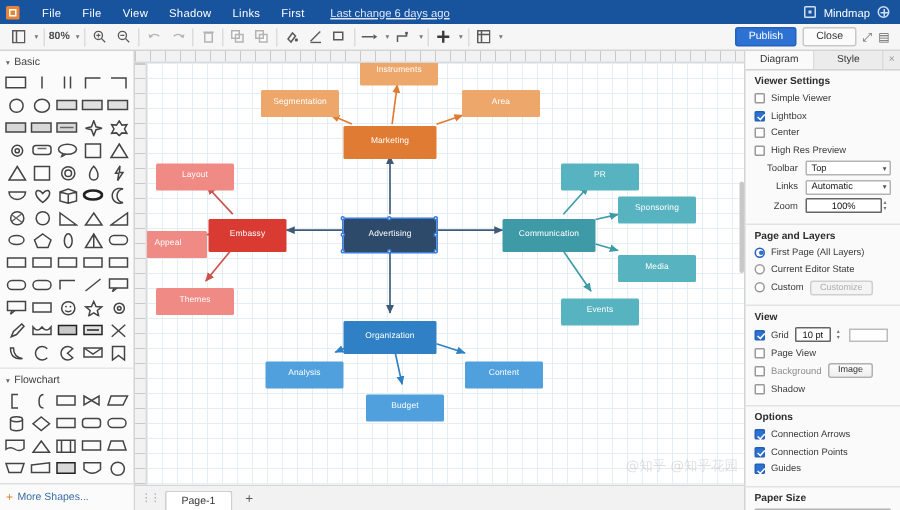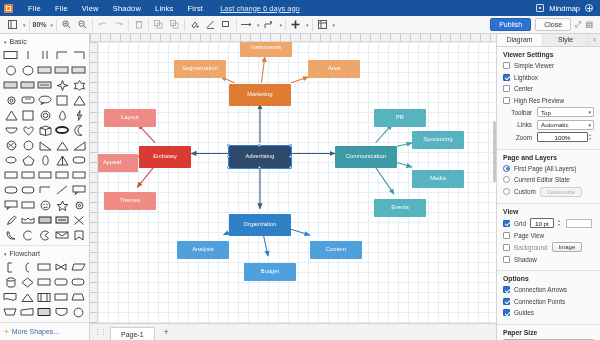--- a/index.html
+++ b/index.html
@@ -967,20 +967,21 @@
               <div class="node" style="left: 79px; top: 199px; width: 52px; height: 18px; background: rgb(79, 160, 221);">
                 <span>Analysis</span>
               </div>
               <div class="node" style="left: 146px; top: 221px; width: 52px; height: 18px; background: rgb(79, 160, 221);">
                 <span>Budget</span>
               </div>
               <div class="node" style="left: 212px; top: 199px; width: 52px; height: 18px; background: rgb(79, 160, 221);">
                 <span>Content</span>
               </div>
             </div>
+          <div class="wm">@知乎 @知乎花园</div>
           <div class="scrollbar-v">
               <div class="sb-thumb"></div>
             </div>
         </div>
       </div>
       <div class="footer">
         <span class="grip">⋮⋮</span>
         <div class="tab-page">Page-1</div>
         <div class="tab-add">+</div>
       </div>

